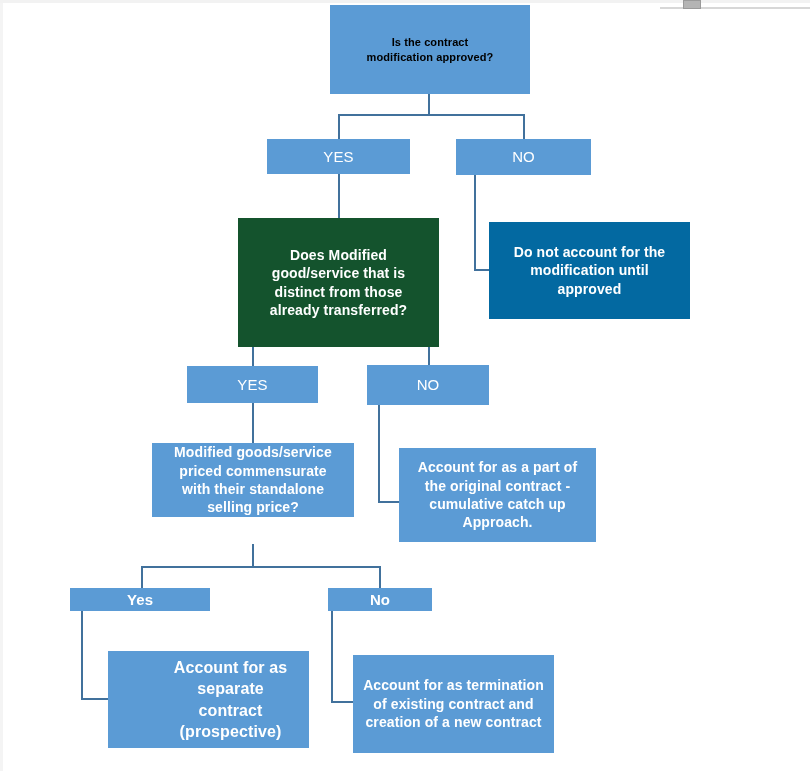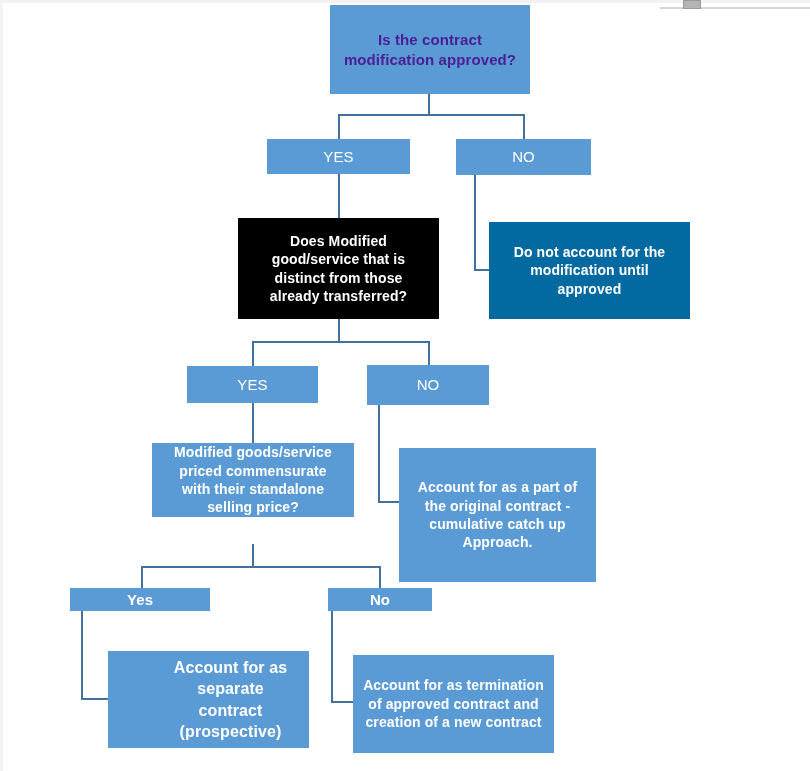--- a/index.html
+++ b/index.html
@@ -110,31 +110,31 @@
       <div class="connector v" style="left: 252px; top: 544px; background: rgb(65, 113, 156); height: 24px;"></div>
       <div class="connector h" style="left: 141px; top: 566px; background: rgb(65, 113, 156); width: 240px;"></div>
       <div class="connector v" style="left: 141px; top: 566px; background: rgb(65, 113, 156); height: 23px;"></div>
       <div class="connector v" style="left: 379px; top: 566px; background: rgb(65, 113, 156); height: 23px;"></div>
       <div class="connector v" style="left: 81px; top: 611px; background: rgb(65, 113, 156); height: 89px;"></div>
       <div class="connector h" style="left: 81px; top: 698px; background: rgb(65, 113, 156); width: 29px;"></div>
       <div class="connector v" style="left: 331px; top: 611px; background: rgb(65, 113, 156); height: 92px;"></div>
       <div class="connector h" style="left: 331px; top: 701px; background: rgb(65, 113, 156); width: 24px;"></div>
     </div>
   <div id="node-layer">
-      <div class="node bold" style="left: 330px; top: 5px; width: 200px; height: 89px; font-size: 15px; background: rgb(91, 155, 213); color: #4c1d95;">
+      <div class="node bold" style="left: 330px; top: 5px; width: 200px; height: 89px; font-size: 11px; background: rgb(91, 155, 213); color: #000000;">
         <span class="node-text">Is the contract
 modification approved?</span>
       </div>
       <div class="node regular" style="left: 267px; top: 139px; width: 143px; height: 35px; font-size: 15px; background: rgb(91, 155, 213); color: rgb(255, 255, 255);">
         <span class="node-text">YES</span>
       </div>
       <div class="node regular" style="left: 456px; top: 139px; width: 135px; height: 36px; font-size: 15px; background: rgb(91, 155, 213); color: rgb(255, 255, 255);">
         <span class="node-text">NO</span>
       </div>
-      <div class="node bold" style="left: 238px; top: 218px; width: 201px; height: 101px; font-size: 14px; background: #000000; color: rgb(255, 255, 255);">
+      <div class="node bold" style="left: 238px; top: 218px; width: 201px; height: 129px; font-size: 14px; background: #14532d; color: rgb(255, 255, 255);">
         <span class="node-text">Does Modified
 good/service that is
 distinct from those
 already transferred?</span>
       </div>
       <div class="node bold" style="left: 489px; top: 222px; width: 201px; height: 97px; font-size: 14px; background: #0369a1; color: rgb(255, 255, 255);">
         <span class="node-text">Do not account for the
 modification until
 approved</span>
       </div>
@@ -143,36 +143,36 @@
       </div>
       <div class="node regular" style="left: 367px; top: 365px; width: 122px; height: 40px; font-size: 15px; background: rgb(91, 155, 213); color: rgb(255, 255, 255);">
         <span class="node-text">NO</span>
       </div>
       <div class="node bold" style="left: 152px; top: 443px; width: 202px; height: 74px; font-size: 14px; background: rgb(91, 155, 213); color: rgb(255, 255, 255);">
         <span class="node-text">Modified goods/service
 priced commensurate
 with their standalone
 selling price?</span>
       </div>
-      <div class="node bold" style="left: 399px; top: 448px; width: 197px; height: 134px; font-size: 14px; background: rgb(91, 155, 213); color: rgb(255, 255, 255);">
+      <div class="node bold" style="left: 399px; top: 448px; width: 197px; height: 94px; font-size: 14px; background: rgb(91, 155, 213); color: rgb(255, 255, 255);">
         <span class="node-text">Account for as a part of
 the original contract -
 cumulative catch up
 Approach.</span>
       </div>
       <div class="node bold" style="left: 70px; top: 588px; width: 140px; height: 23px; font-size: 15px; background: rgb(91, 155, 213); color: rgb(255, 255, 255);">
         <span class="node-text">Yes</span>
       </div>
       <div class="node bold" style="left: 328px; top: 588px; width: 104px; height: 23px; font-size: 15px; background: rgb(91, 155, 213); color: rgb(255, 255, 255);">
         <span class="node-text">No</span>
       </div>
       <div class="node bold" style="left: 108px; top: 651px; width: 201px; height: 97px; font-size: 16px; background: rgb(91, 155, 213); color: rgb(255, 255, 255); padding-left: 44px;">
         <span class="node-text">Account for as separate
 contract (prospective)</span>
       </div>
       <div class="node bold" style="left: 353px; top: 655px; width: 201px; height: 98px; font-size: 14px; background: rgb(91, 155, 213); color: rgb(255, 255, 255);">
         <span class="node-text">Account for as termination
-of approved contract and
+of existing contract and
 creation of a new contract</span>
       </div>
     </div>
 
 </div>
 
 </body></html>

